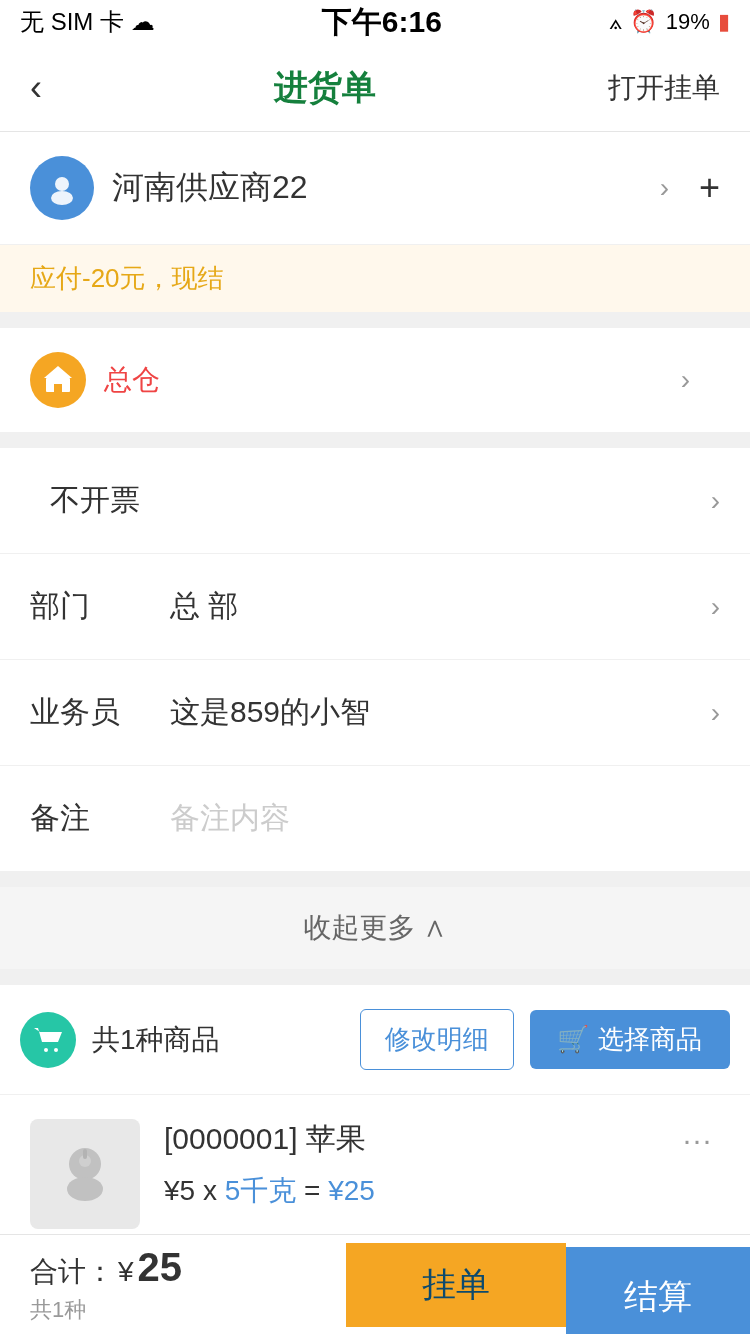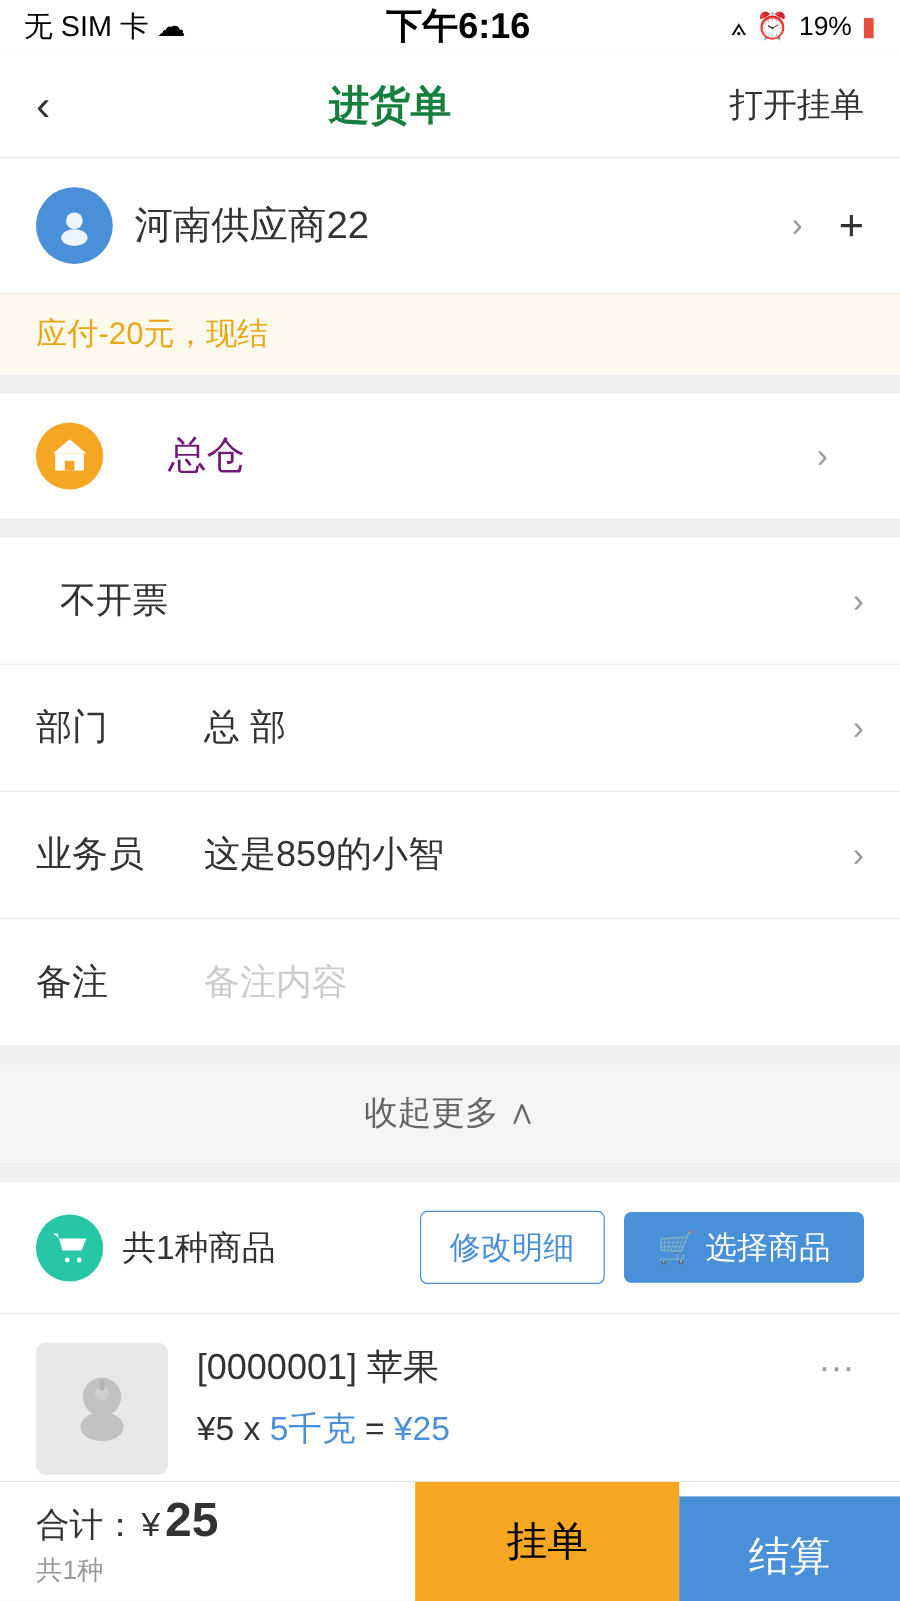--- a/index.html
+++ b/index.html
@@ -120,23 +120,22 @@
       border-radius: 50%;
       background: #f5a623;
       display: flex;
       align-items: center;
       justify-content: center;
       font-size: 28px;
       margin-right: 18px;
     }
     .warehouse-name {
       flex: 1;
-      font-size: 32px;
-      color: #701a75;
-      margin-left: 36px;
+      font-size: 28px;
+      color: #ef4444;
     }
 
     
     .form-section {
       background: #fff;
       margin-bottom: 16px;
     }
     .form-row {
       display: flex;
       align-items: center;
@@ -173,21 +172,21 @@
       font-size: 28px;
       color: #666;
       cursor: pointer;
       margin-bottom: 16px;
     }
 
     
     .product-header {
       display: flex;
       align-items: center;
-      padding: 24px 30px;
+      padding: 24px 20px;
       background: #fff;
       border-bottom: 1px solid #f0f0f0;
       gap: 16px;
     }
     .product-header-icon {
       width: 56px;
       height: 56px;
       border-radius: 50%;
       background: #26c6a6;
       display: flex;
@@ -296,23 +295,23 @@
       font-weight: 700;
       color: #333;
     }
     .total-count {
       font-size: 22px;
       color: #999;
       margin-top: 4px;
     }
     .btn-hang {
       width: 220px;
-      height: 100px;
+      height: 84px;
       background: #f5a623;
-      color: #000000;
+      color: #0c4a6e;
       font-size: 34px;
       border: none;
       cursor: pointer;
       display: flex;
       align-items: center;
       justify-content: center;
     }
     .btn-settle {
       width: 184px;
       height: 100px;

